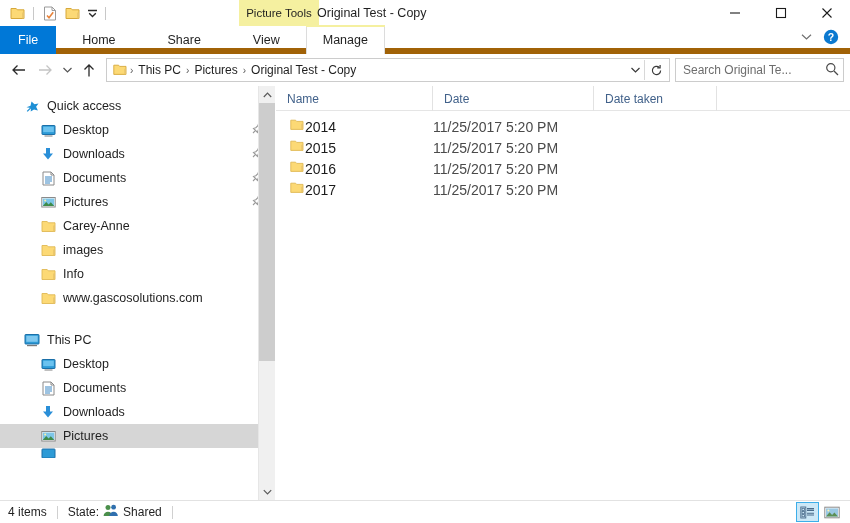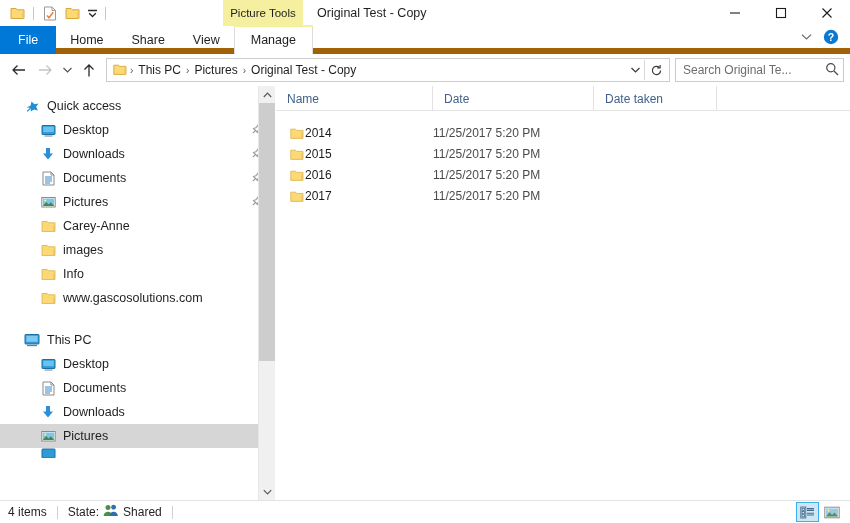--- a/index.html
+++ b/index.html
@@ -23,21 +23,21 @@
   .qat-btn {
     width: 21px; height: 20px; display: flex; align-items: center; justify-content: center;
   }
   .qat-sep { width: 1px; height: 13px; background: #c8c8c8; margin: 0 3px; }
   .qat-chev {
     width: 15px; height: 20px; display:flex; align-items:center; justify-content:center;
     font-size: 9px; color: #2a2a2a;
   }
 
   .picture-tools {
-    position: absolute; left: 223px; top: 0px;
+    position: absolute; left: 239px; top: 0px;
     width: 80px; height: 26px;
     background: #f5f0a0;
     display: flex; align-items: center; justify-content: center;
     font-size: 11.5px; color: #1f1f1f;
   }
   .win-title {
     position: absolute; left: 317px; top: 0; height: 26px;
     display: flex; align-items: center;
     font-size: 12.5px; color: #1f1f1f;
   }
@@ -48,21 +48,21 @@
   .wc svg { display:block; }
 
   
   .ribbon {
     height: 28px; flex: 0 0 28px; display: flex; align-items: stretch;
     background: #ffffff; position: relative;
     border-bottom: 6px solid #a16207;
   }
   .tab {
     display: flex; align-items: center; justify-content: center;
-    padding: 0 14px; font-size: 12.5px; color: #1f1f1f; height: 28px;
+    padding: 0 26px; font-size: 12.5px; color: #1f1f1f; height: 28px;
     position: relative;
   }
   .tab-file { background: #0078d7; color: #ffffff; padding: 0 18px; }
   .tab-manage {
     background: #ffffff;
     border-left: 1px solid #dcdcdc; border-right: 1px solid #dcdcdc;
     padding: 0 16px;
   }
   .tab-manage::before {
     content:""; position:absolute; left:-1px; right:-1px; top:-1px; height:2px; background:#f5f0a0;
@@ -145,21 +145,21 @@
   .col {
     display: flex; align-items: center; font-size: 12px; color: #41618a;
     padding-left: 11px; border-right: 1px solid #e2e2e2; height: 25px;
   }
   .col-name  { width: 157px; flex: 0 0 157px; }
   .col-date  { width: 161px; flex: 0 0 161px; }
   .col-taken { width: 123px; flex: 0 0 123px; }
   .col-rest  { flex: 1; border-right: none; }
 
   .filelist { flex: 1; padding-top: 8px; }
-  .file-row { height: 21px; display: flex; align-items: flex-end; font-size: 12px; color: #1b1b1b; }
+  .file-row { height: 21px; display: flex; align-items: flex-start; font-size: 14px; color: #1b1b1b; }
   .file-ico { width: 29px; flex: 0 0 29px; display: flex; align-items: center; justify-content: center; padding-left:13px;}
   .file-name { width: 128px; flex: 0 0 128px; }
   .file-date { color: #4a4a4a; }
 
   
   .statusbar {
     height: 23px; flex: 0 0 23px; display: flex; align-items: center;
     border-top: 1px solid #e2e2e2; background: #ffffff; padding-left: 8px;
     font-size: 12px; color: #1f1f1f;
   }

